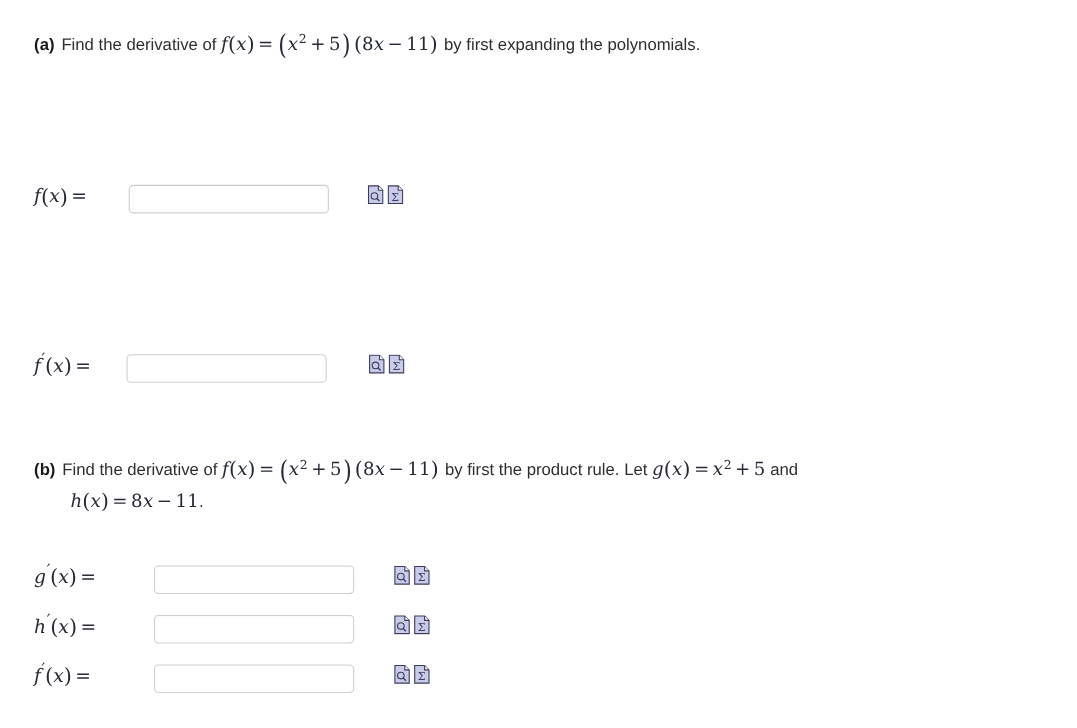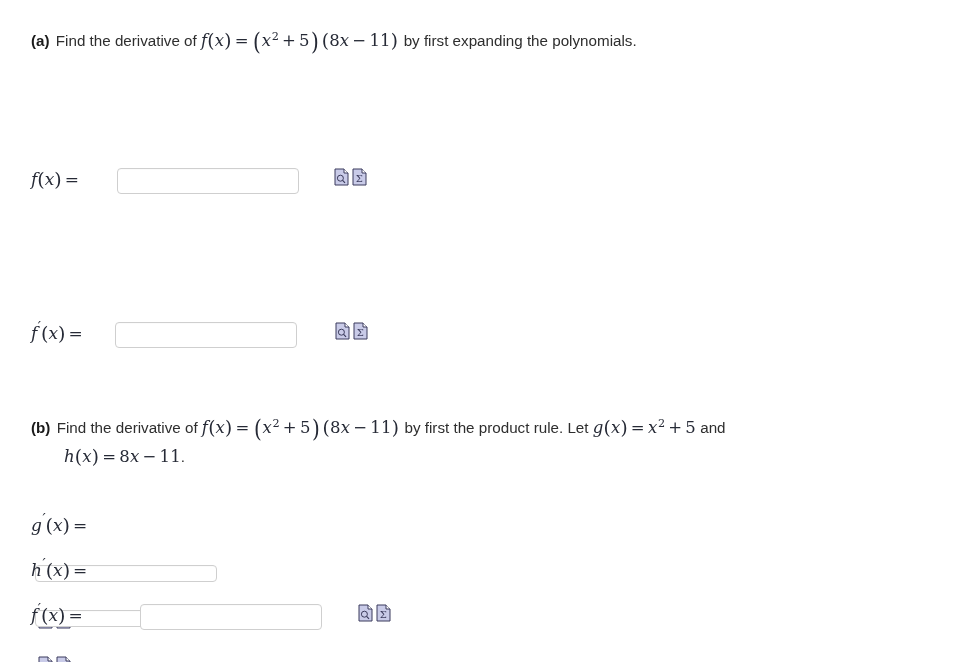--- a/index.html
+++ b/index.html
@@ -196,21 +196,21 @@
     </span>
     <span>by first the product rule. Let</span>
     <span class="mth"><span class="mi">g</span><span class="par">(</span><span class="mi">x</span><span class="par">)</span><span class="mo">=</span><span class="mi">x</span><sup class="exp">2</sup><span class="mo">+</span><span class="mn">5</span></span>
     <span>and</span>
   </div>
 
   <div class="prose" style="left:24px; top:444px;margin-left:40px;">
     <span class="mth"><span class="mi">h</span><span class="par">(</span><span class="mi">x</span><span class="par">)</span><span class="mo">=</span><span class="mn">8</span><span class="mi">x</span><span class="mo">−</span><span class="mn">11</span></span><span>.</span>
   </div>
 
-  <div class="row" style="left:31px; top:514px;flex-direction:column;">
+  <div class="row" style="left:31px; top:514px;">
     <span class="row-label" style="width:76px;"><span class="mi">g</span><span class="prime">′</span><span class="par">(</span><span class="mi">x</span><span class="par">)</span><span class="mo">=</span></span>
     <input class="answer-input" style="width: 182px; margin-left: 4px;" placeholder="">
     <span class="icons" style="margin-left:7px;">
       <span class="doc-icon" title="Preview">
         <svg viewBox="0 0 15 18" width="15" height="18" aria-hidden="true">
           <path d="M1 1 H10 L14 5 V17 H1 Z" fill="#c9cbe8" stroke="#3b3b5c" stroke-width="1"></path>
           <path d="M10 1 V5 H14" fill="#ffffff" stroke="#3b3b5c" stroke-width="1"></path>
           <circle cx="6.4" cy="10.2" r="3" fill="none" stroke="#3b3b5c" stroke-width="1"></circle>
           <line x1="8.6" y1="12.4" x2="11" y2="14.8" stroke="#3b3b5c" stroke-width="1.2"></line>
         </svg>
@@ -218,21 +218,21 @@
       <span class="doc-icon" title="Equation Editor">
         <svg viewBox="0 0 15 18" width="15" height="18" aria-hidden="true">
           <path d="M1 1 H10 L14 5 V17 H1 Z" fill="#c9cbe8" stroke="#3b3b5c" stroke-width="1"></path>
           <path d="M10 1 V5 H14" fill="#ffffff" stroke="#3b3b5c" stroke-width="1"></path>
           <text x="7.3" y="14.3" font-family="DejaVu Serif, serif" font-size="10" fill="#3b3b5c" text-anchor="middle">Σ</text>
         </svg>
       </span>
     </span>
   </div>
 
-  <div class="row" style="left:31px; top:559px;flex-direction:column;">
+  <div class="row" style="left:31px; top:559px;">
     <span class="row-label" style="width:76px;"><span class="mi">h</span><span class="prime">′</span><span class="par">(</span><span class="mi">x</span><span class="par">)</span><span class="mo">=</span></span>
     <input class="answer-input" style="width: 182px; margin-left: 4px;" placeholder="">
     <span class="icons" style="margin-left:7px;">
       <span class="doc-icon" title="Preview">
         <svg viewBox="0 0 15 18" width="15" height="18" aria-hidden="true">
           <path d="M1 1 H10 L14 5 V17 H1 Z" fill="#c9cbe8" stroke="#3b3b5c" stroke-width="1"></path>
           <path d="M10 1 V5 H14" fill="#ffffff" stroke="#3b3b5c" stroke-width="1"></path>
           <circle cx="6.4" cy="10.2" r="3" fill="none" stroke="#3b3b5c" stroke-width="1"></circle>
           <line x1="8.6" y1="12.4" x2="11" y2="14.8" stroke="#3b3b5c" stroke-width="1.2"></line>
         </svg>

